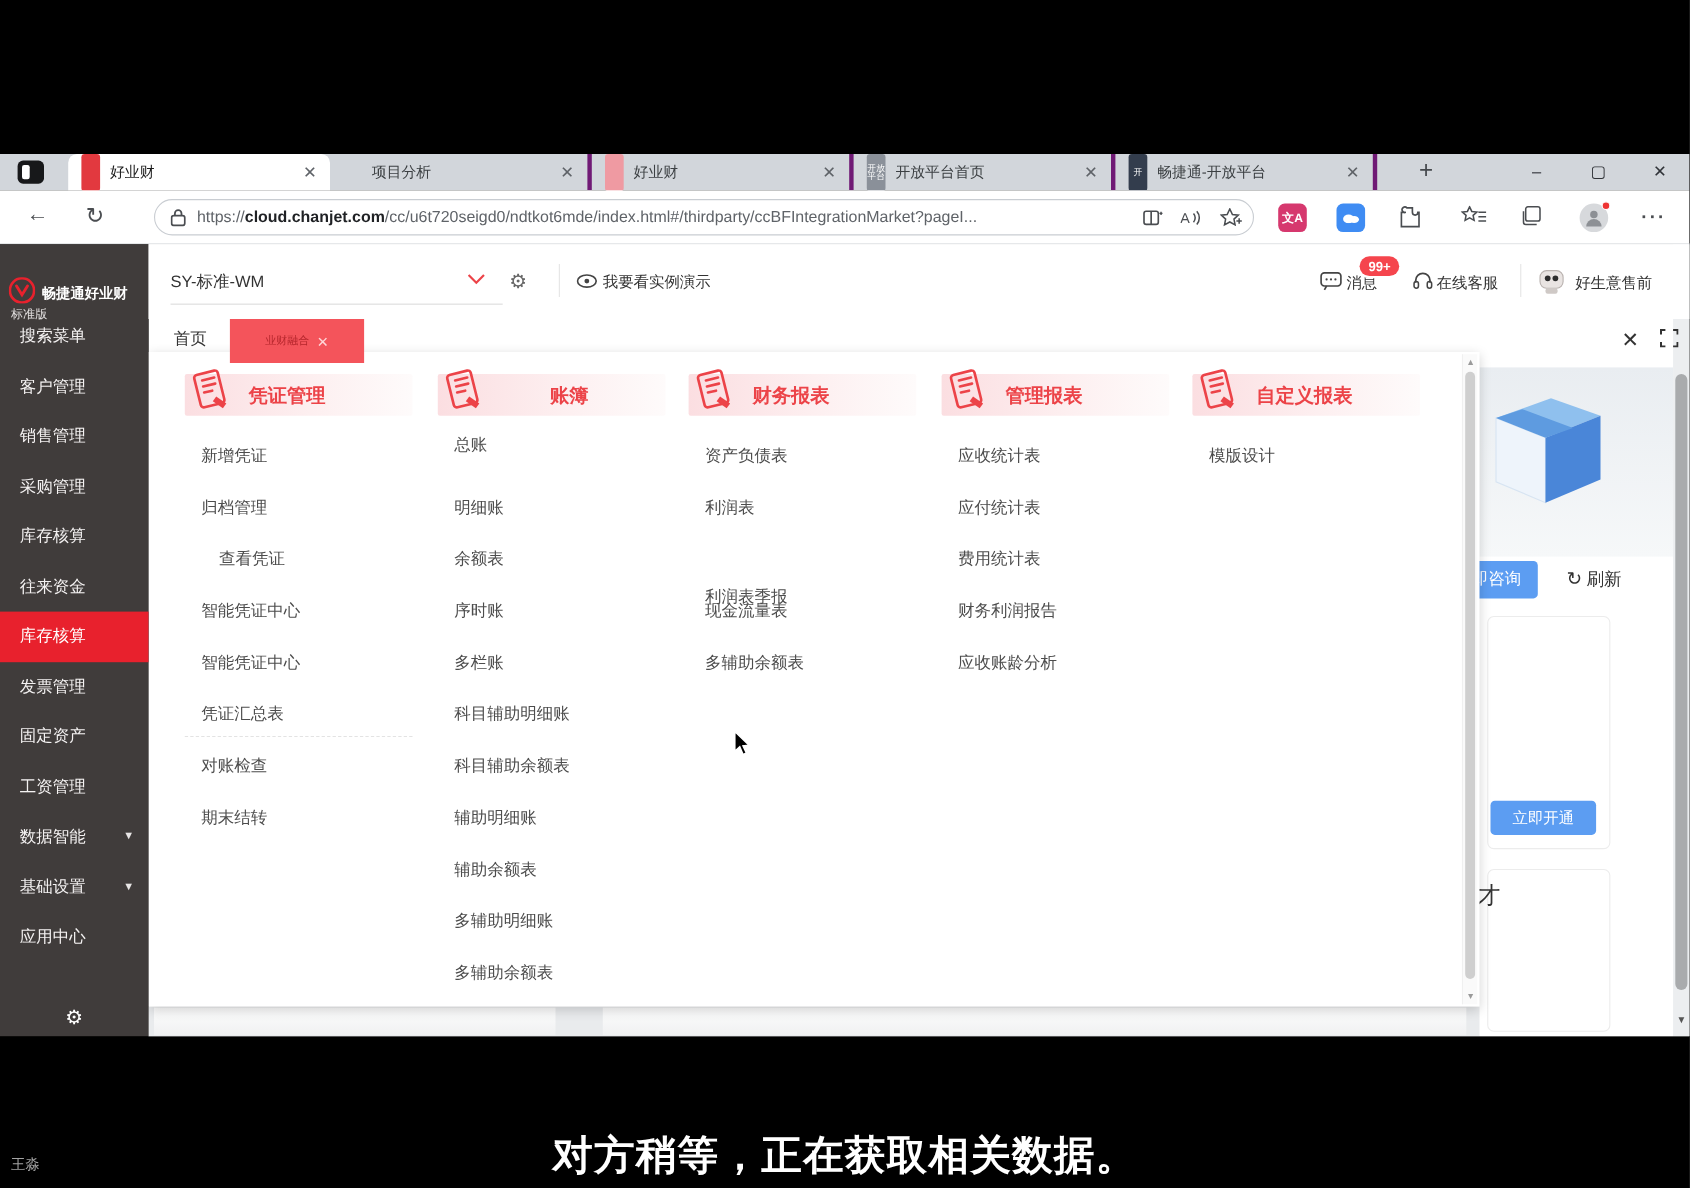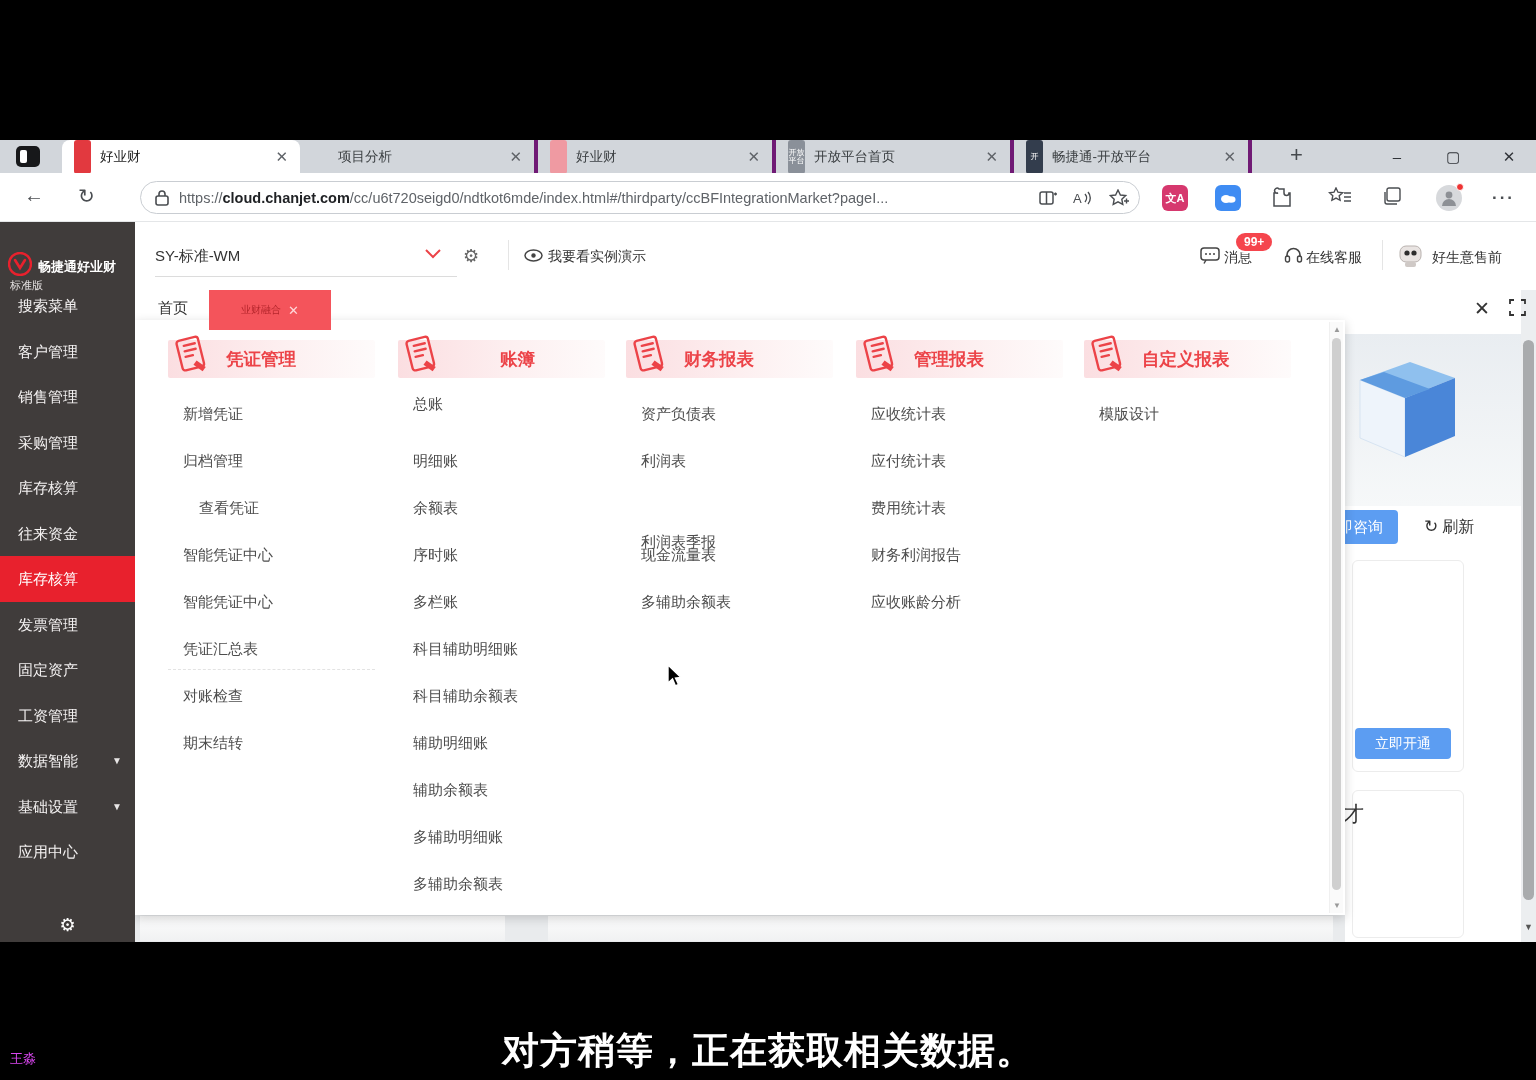--- a/index.html
+++ b/index.html
@@ -113,21 +113,21 @@
   .m-div { position:absolute; width:207px; border-top:1px dashed #e3e3e3; }
   .menu-scroll { position:absolute; right:2px; top:2px; width:14px; height:591px; background:#fafafa; border-left:1px solid #f0f0f0; }
   .menu-thumb { position:absolute; left:2px; top:16px; width:9px; height:552px; background:#cfcfcf; border-radius:5px; }
   .m-arrow { position:absolute; left:0; width:14px; text-align:center; font-size:8px; color:#9a9a9a; }
 
   
   .cursor { position:absolute; left:664px; top:664px; z-index:6; }
   .subtitle { position:absolute; left:50%; transform:translateX(-50%); top:1018px; background:#000;
               color:#fff; font-size:37px; font-weight:700; padding:8px 22px; white-space:nowrap; z-index:5;
               letter-spacing:1px; }
-  .watermark { position:absolute; left:10px; top:1050px; color:#d946ef; font-size:13px; z-index:5; }
+  .watermark { position:absolute; left:10px; top:1050px; color:#a3a3a3; font-size:13px; z-index:5; }
 </style>
 </head>
 <body>
 
 <div id="root">
 
   <div class="tabbar"></div>
   <div class="tab-actions"></div>
   <div class="tab-strip">
       <div class="tab active">

